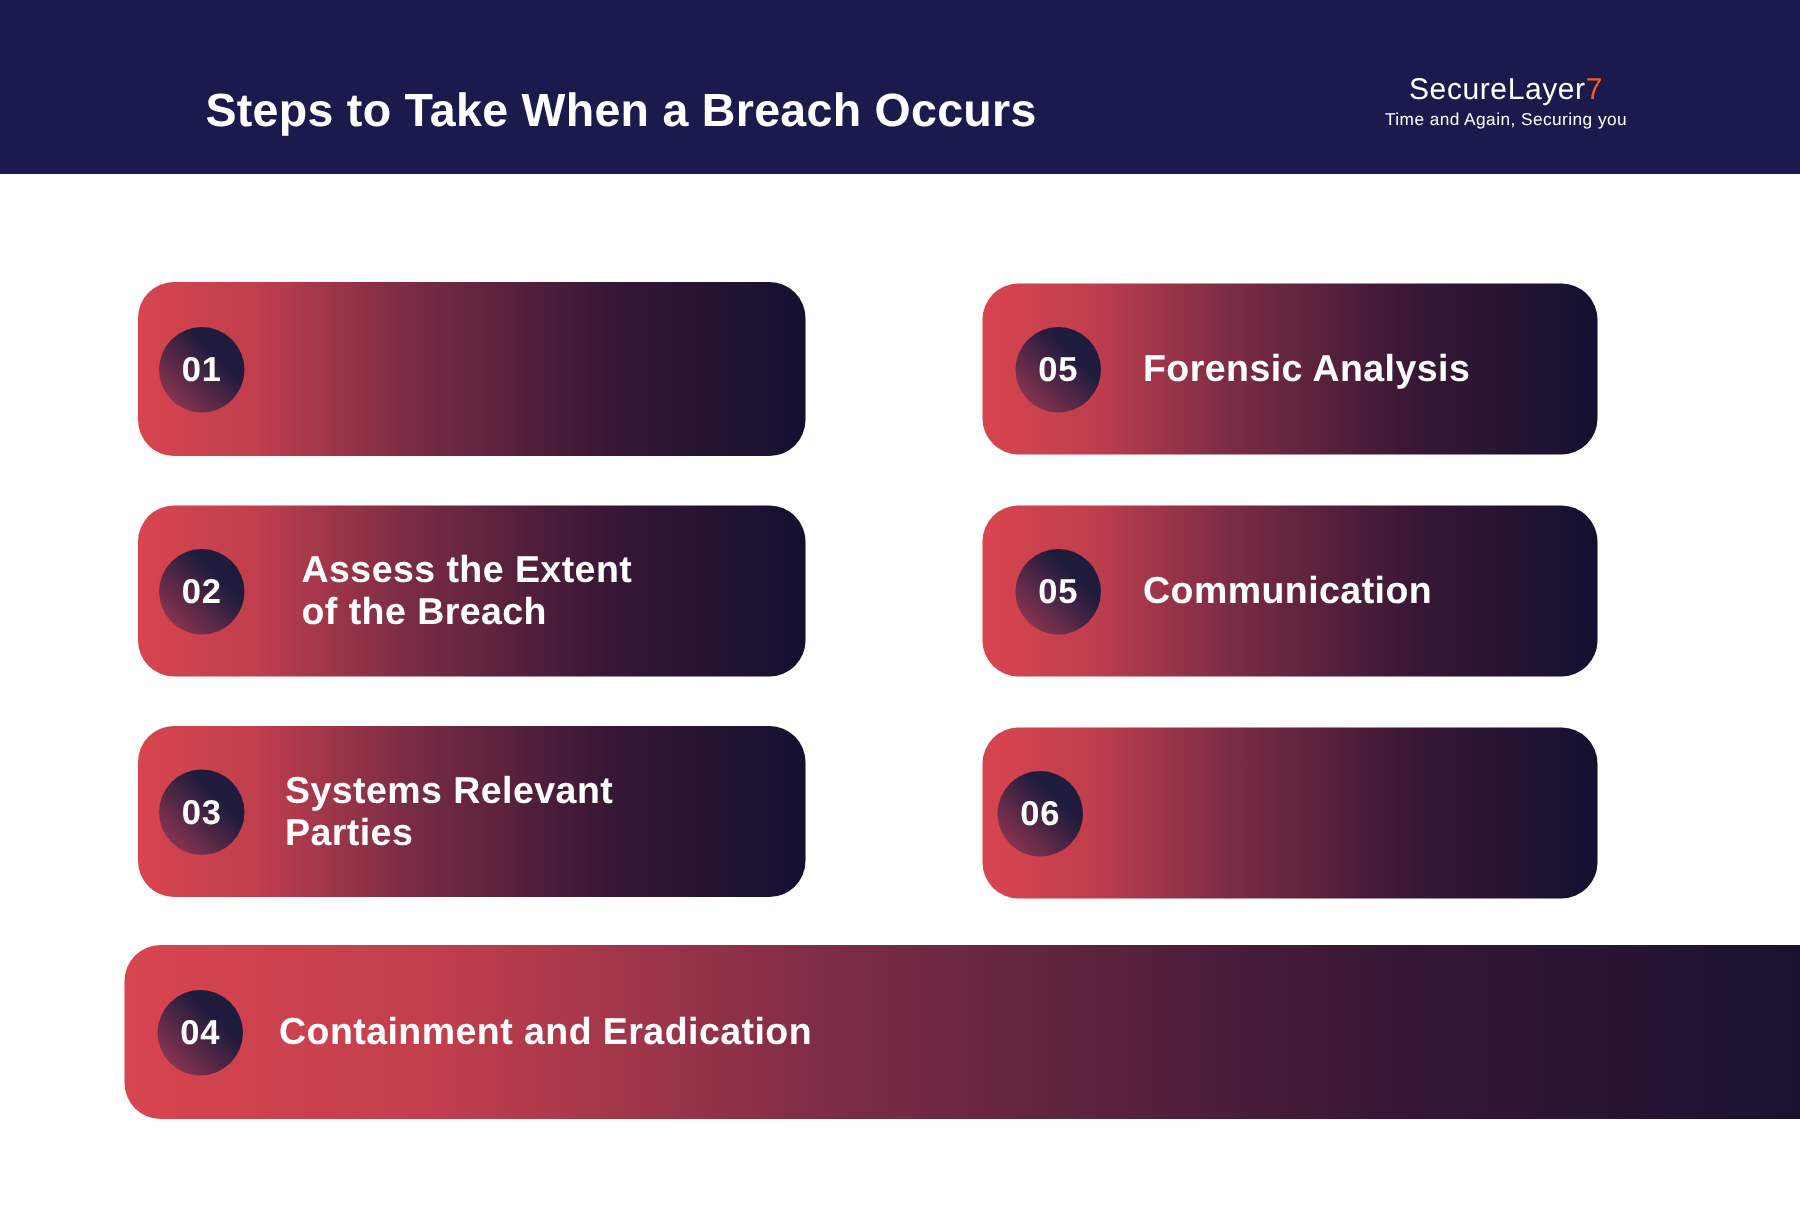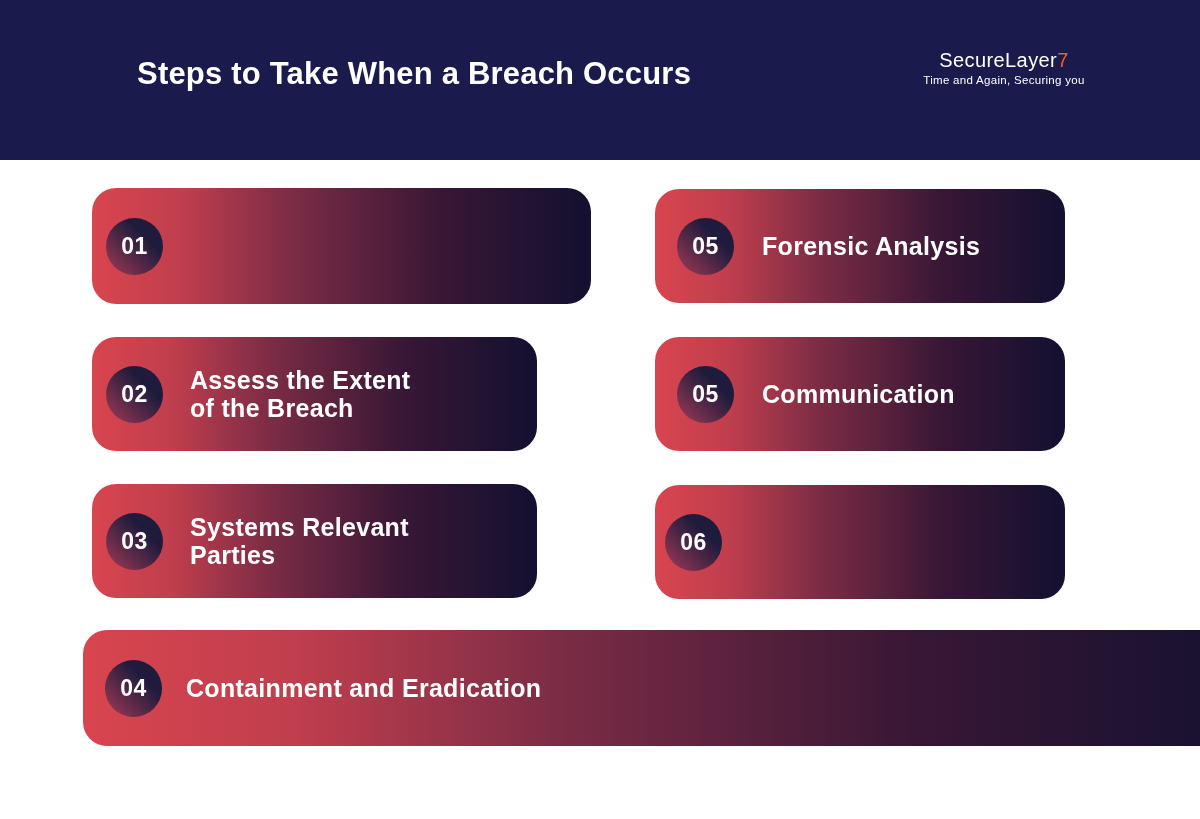--- a/index.html
+++ b/index.html
@@ -11,21 +11,21 @@
     background: #ffffff;
     font-family: "Liberation Sans", sans-serif;
     overflow: hidden;
   }
 
   
   .header {
     position: absolute;
     left: 0; top: 0;
     width: 1200px;
-    height: 160px;
+    height: 116px;
     background: #1a1a4d;
   }
   .page-title {
     position: absolute;
     left: 137px;
     top: 56px;
     margin: 0;
     font-size: 31px;
     font-weight: bold;
     color: #ffffff;
@@ -83,22 +83,22 @@
     letter-spacing: 0.5px;
   }
   .label {
     font-weight: bold;
     font-size: 25px;
     line-height: 1.13;
     letter-spacing: 0.3px;
     white-space: pre-line;
   }
 
-  .card-0 { left: 92px;  top: 188px; width: 499px; height: 116px; padding-left: 14px; gap: 43px; }
-  .card-1 { left: 92px;  top: 337px; width: 445px; height: 114px; padding-left: 14px; gap: 27px; }
+  .card-0 { left: 92px;  top: 188px; width: 445px; height: 116px; padding-left: 14px; gap: 43px; }
+  .card-1 { left: 92px;  top: 337px; width: 445px; height: 114px; padding-left: 14px; gap: 38px; }
   .card-2 { left: 92px;  top: 484px; width: 445px; height: 114px; padding-left: 14px; gap: 27px; }
   .card-3 { left: 83px;  top: 630px; width: 1187px; height: 116px; padding-left: 22px; gap: 24px; }
   .card-4 { left: 655px; top: 189px; width: 410px; height: 114px; padding-left: 22px; gap: 28px; }
   .card-5 { left: 655px; top: 337px; width: 410px; height: 114px; padding-left: 22px; gap: 28px; }
   .card-6 { left: 655px; top: 485px; width: 410px; height: 114px; padding-left: 10px; gap: 28px; }
 </style>
 </head>
 <body>
 
 <div class="header">

